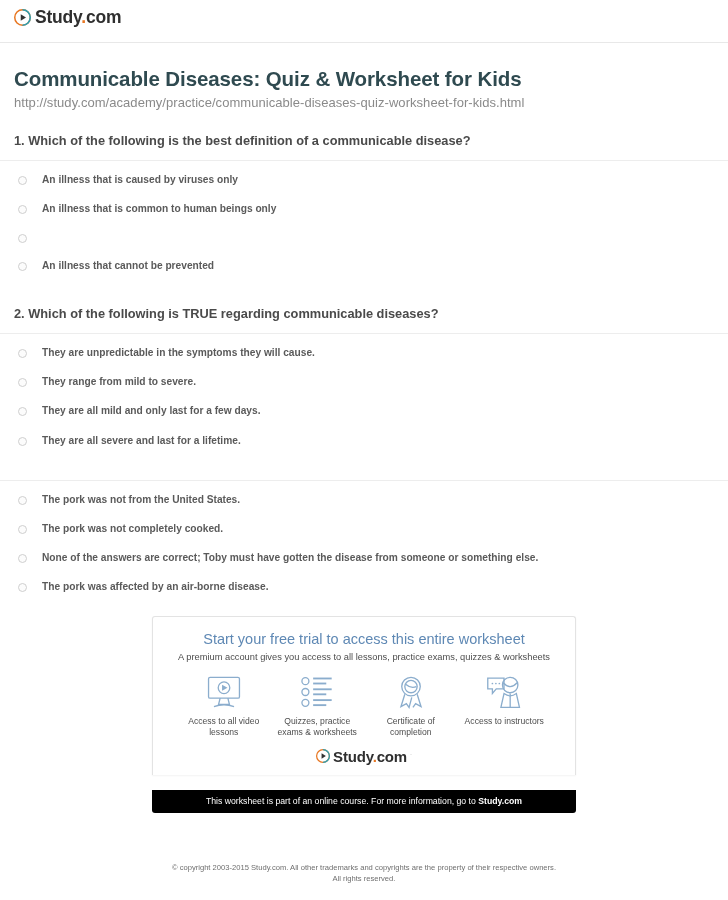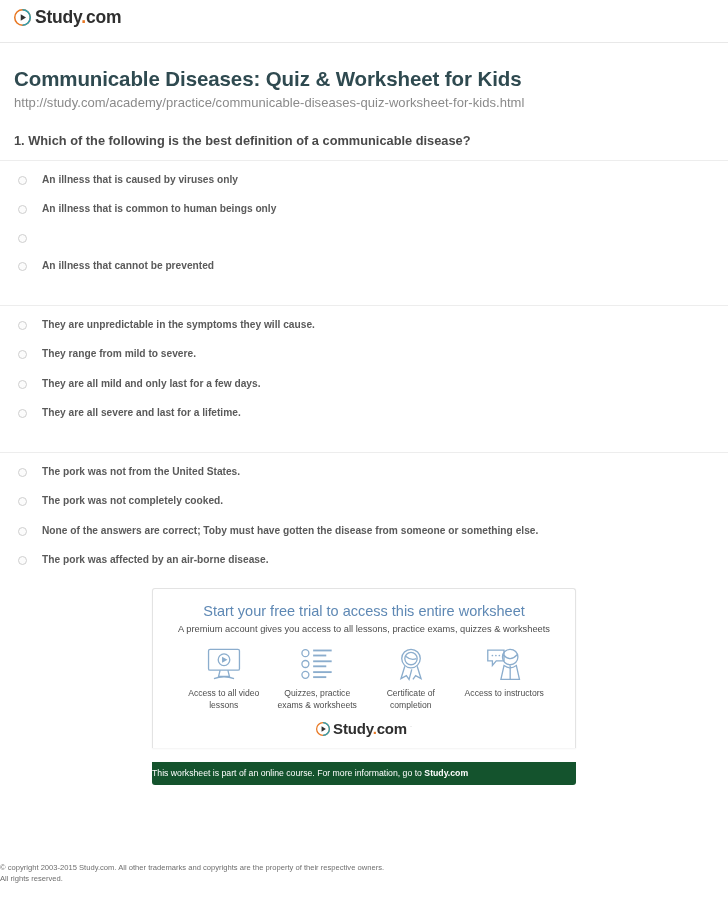--- a/index.html
+++ b/index.html
@@ -180,36 +180,36 @@
     align-self: flex-start;
     margin-top: 2px;
   }
 
   .promo-bar {
     position: absolute;
     left: 152px;
     top: 174px;
     width: 424px;
     box-sizing: border-box;
-    background: #14532d;
+    background: #000000;
     color: #ffffff;
     font-size: 8.7px;
-    text-align: left;
+    text-align: center;
     padding: 6px 0 7px 0;
     border-radius: 0 0 3px 3px;
   }
   .promo-bar b { font-weight: bold; }
 
   
   .footer {
     position: absolute;
     left: 0;
     top: 862px;
     width: 100%;
-    text-align: left;
+    text-align: center;
     font-size: 7.6px;
     color: #6e6e6e;
     line-height: 1.5;
   }
 </style>
 </head>
 <body>
 
 <div class="site-header">
   <span class="logo">
@@ -247,20 +247,21 @@
         <span class="radio"></span>
       </li>
       <li class="answer-row">
         <span class="radio"></span>
         <span class="answer-label">An illness that cannot be prevented</span>
       </li>
     </ul>
   </div>
 
   <div class="question-block" style="margin-top:33px;">
+    <p class="question-text">2. Which of the following is TRUE regarding communicable diseases?</p>
     <div class="question-rule"></div>
     <ul class="answers">
       <li class="answer-row">
         <span class="radio"></span>
         <span class="answer-label">They are unpredictable in the symptoms they will cause.</span>
       </li>
       <li class="answer-row">
         <span class="radio"></span>
         <span class="answer-label">They range from mild to severe.</span>
       </li>

